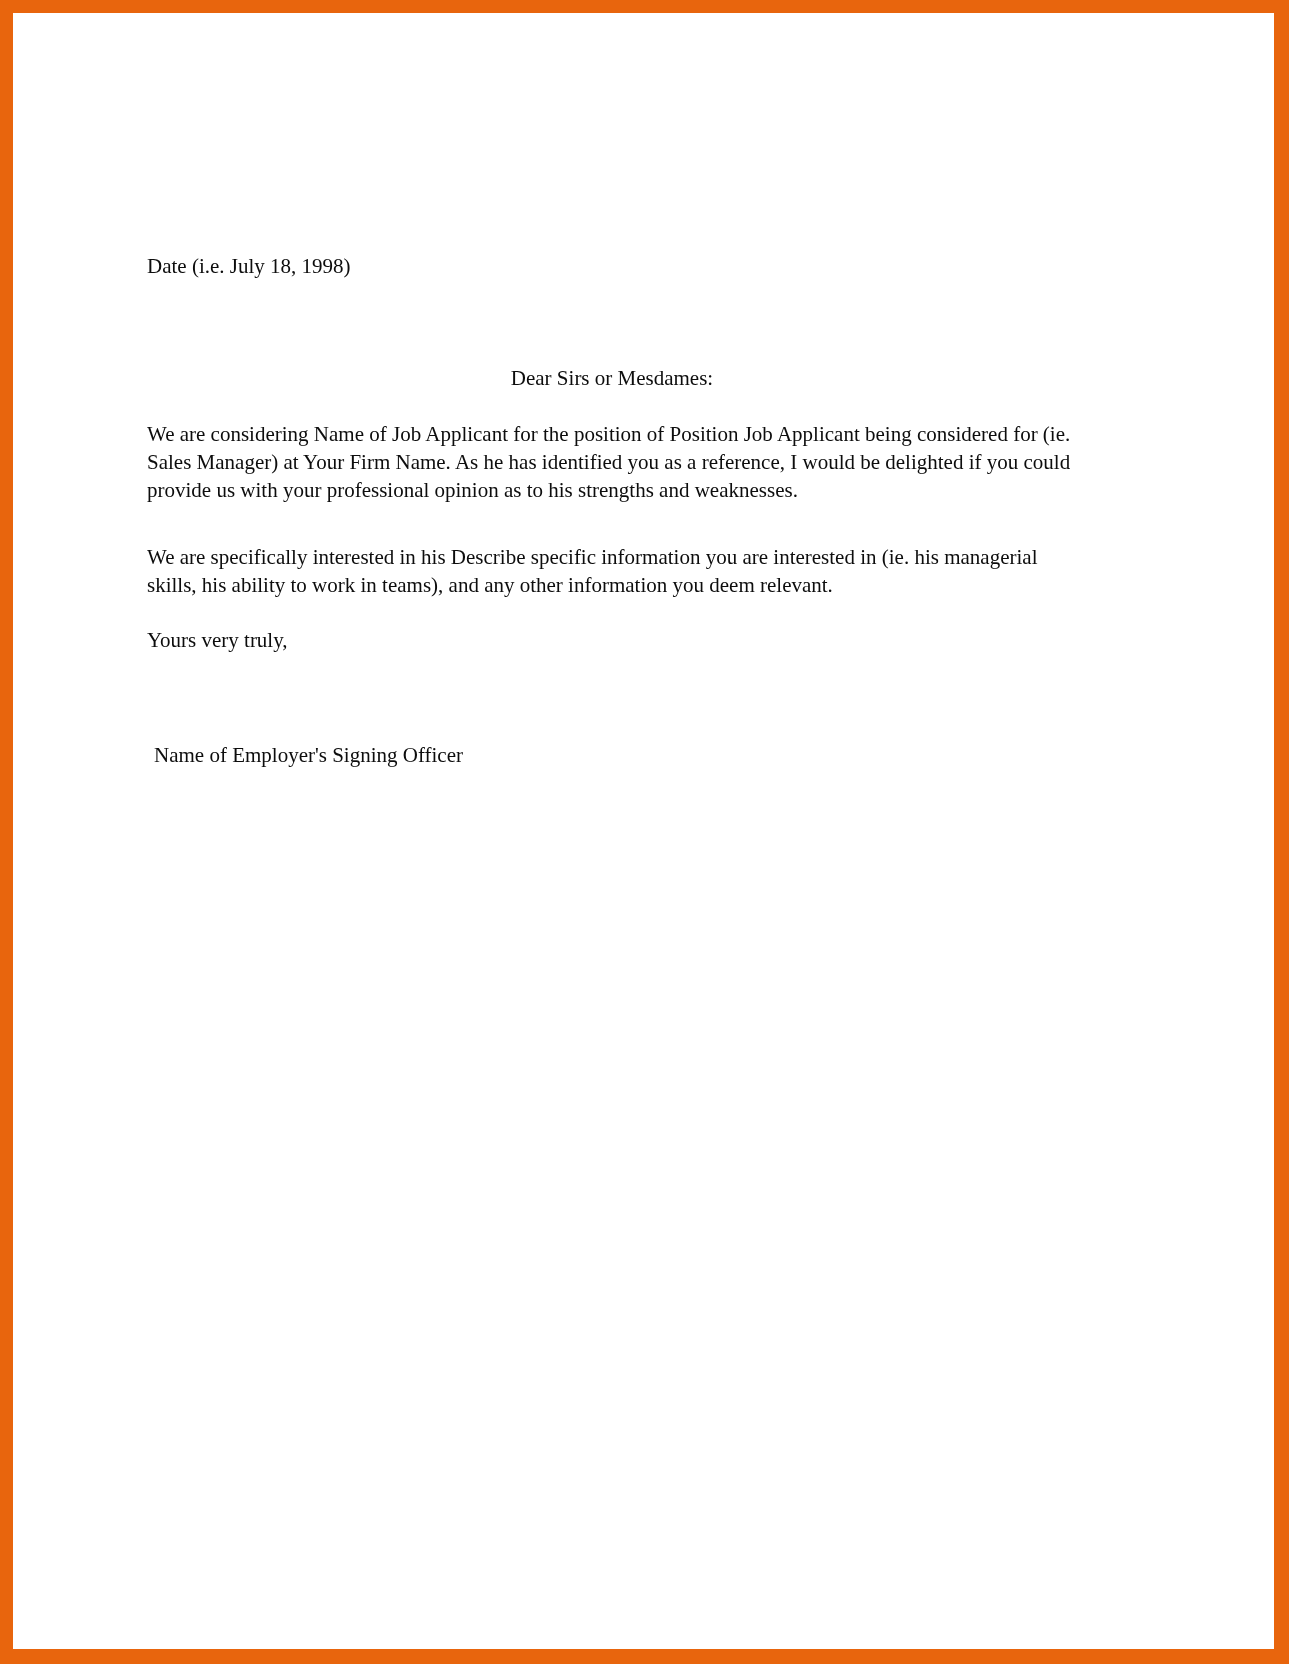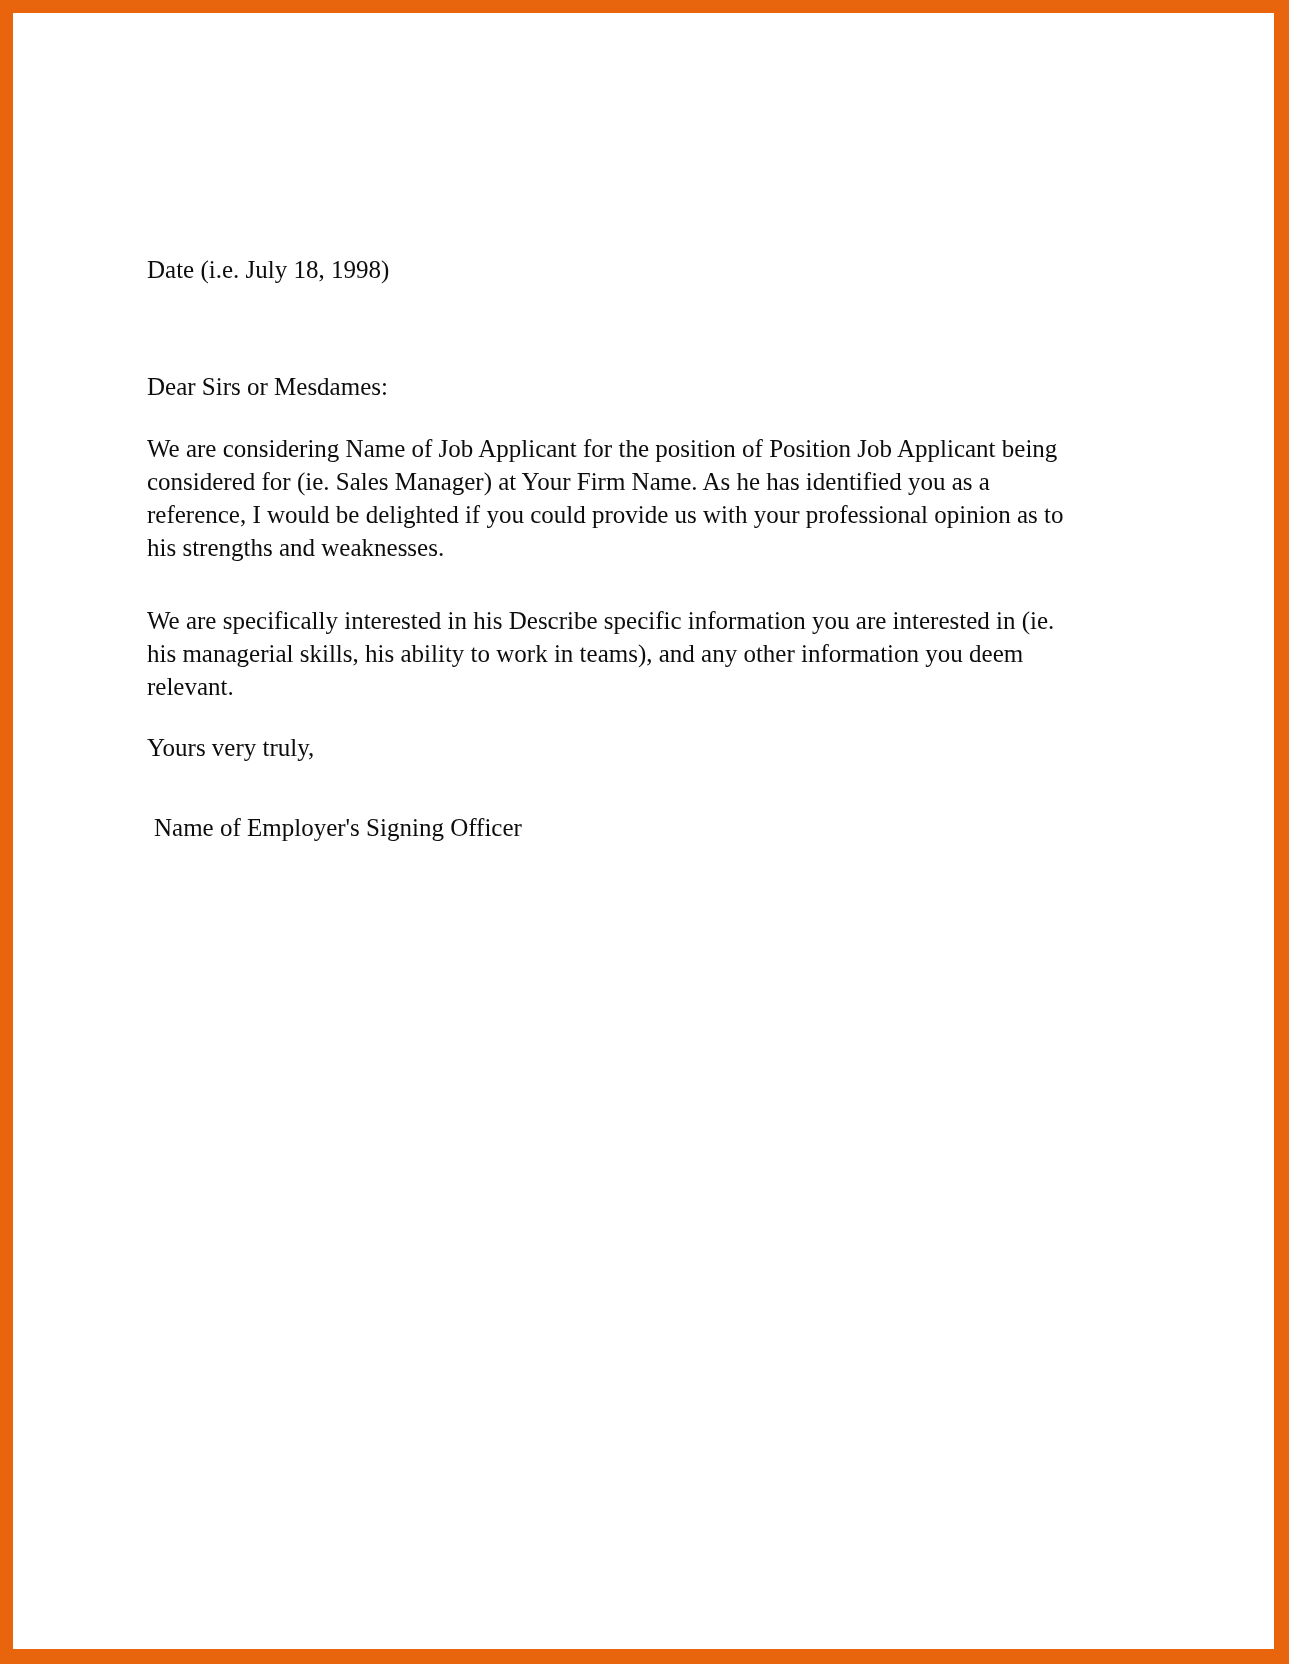--- a/index.html
+++ b/index.html
@@ -47,45 +47,45 @@
     background: #ffffff;
     box-sizing: border-box;
   }
 
   .letter-body {
     position: absolute;
     left: 134px;
     top: 240px;
     width: 930px;
     font-family: "Liberation Serif", "DejaVu Serif", serif;
-    font-size: 25px;
+    font-size: 21px;
     line-height: 1.33;
     color: #0d0d0d;
     text-rendering: optimizeLegibility;
   }
 
   .line {
     margin: 0;
     white-space: pre-wrap;
   }
 
   .para {
     margin: 0 0 0 0;
     text-align: left;
   }
 
   
   .block-date      { margin-bottom: 84px; }
   .block-ref       { margin-bottom: 28px; }
   .block-attn      { margin-bottom: 27px; }
-  .block-salut     { margin-bottom: 28px; }
+  .block-salut     { margin-bottom: 28px; text-align: center; }
   .block-p1        { margin-bottom: 39px; }
   .block-p2        { margin-bottom: 28px; }
   .block-p3        { margin-bottom: 27px; }
-  .block-close     { margin-bottom: 46px; }
+  .block-close     { margin-bottom: 87px; }
 
   .attn-underline {
     text-decoration: underline;
     text-underline-offset: 3px;
     text-decoration-thickness: 1.5px;
   }
 
   .signer {
     margin: 7px;
   }

